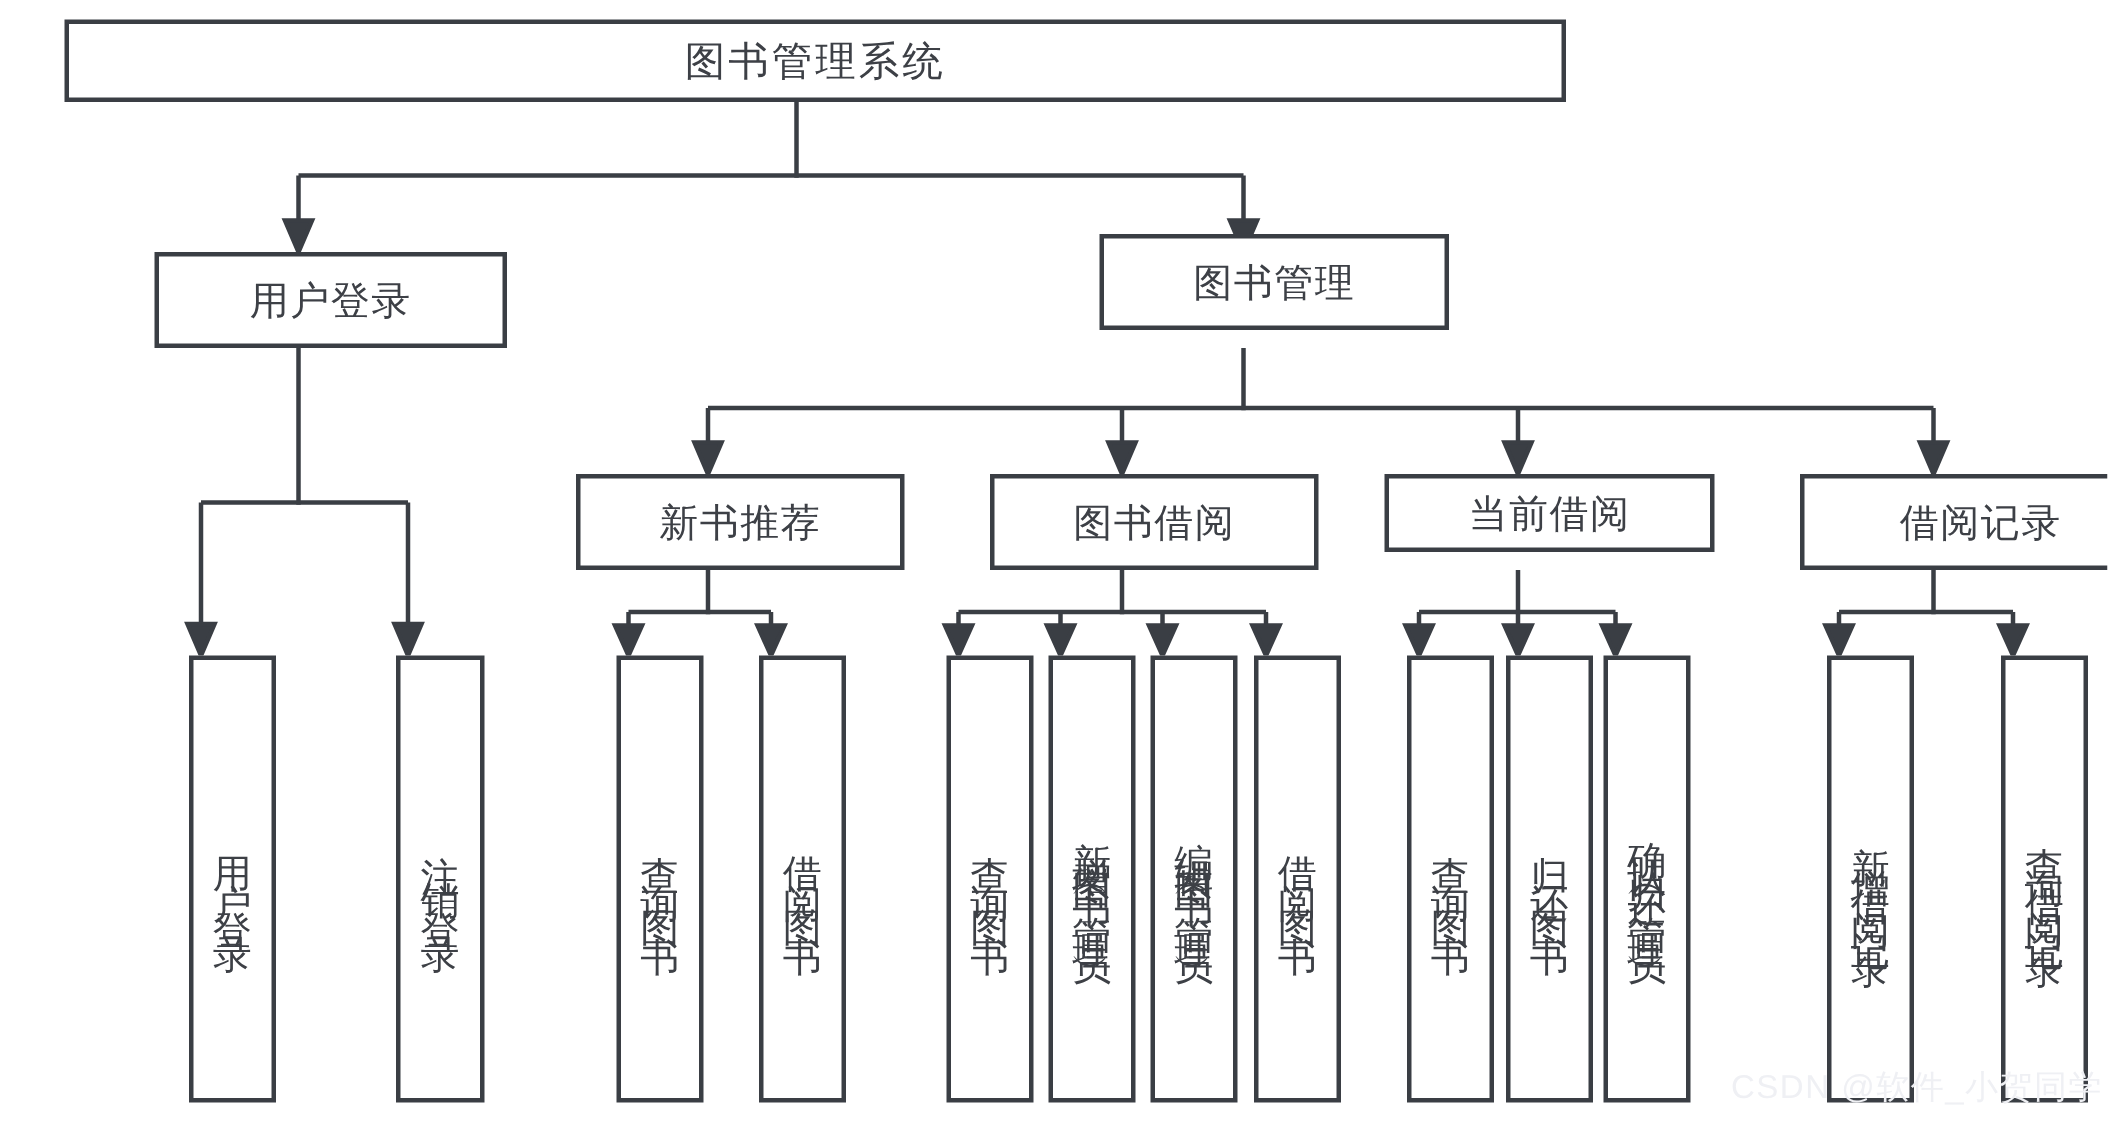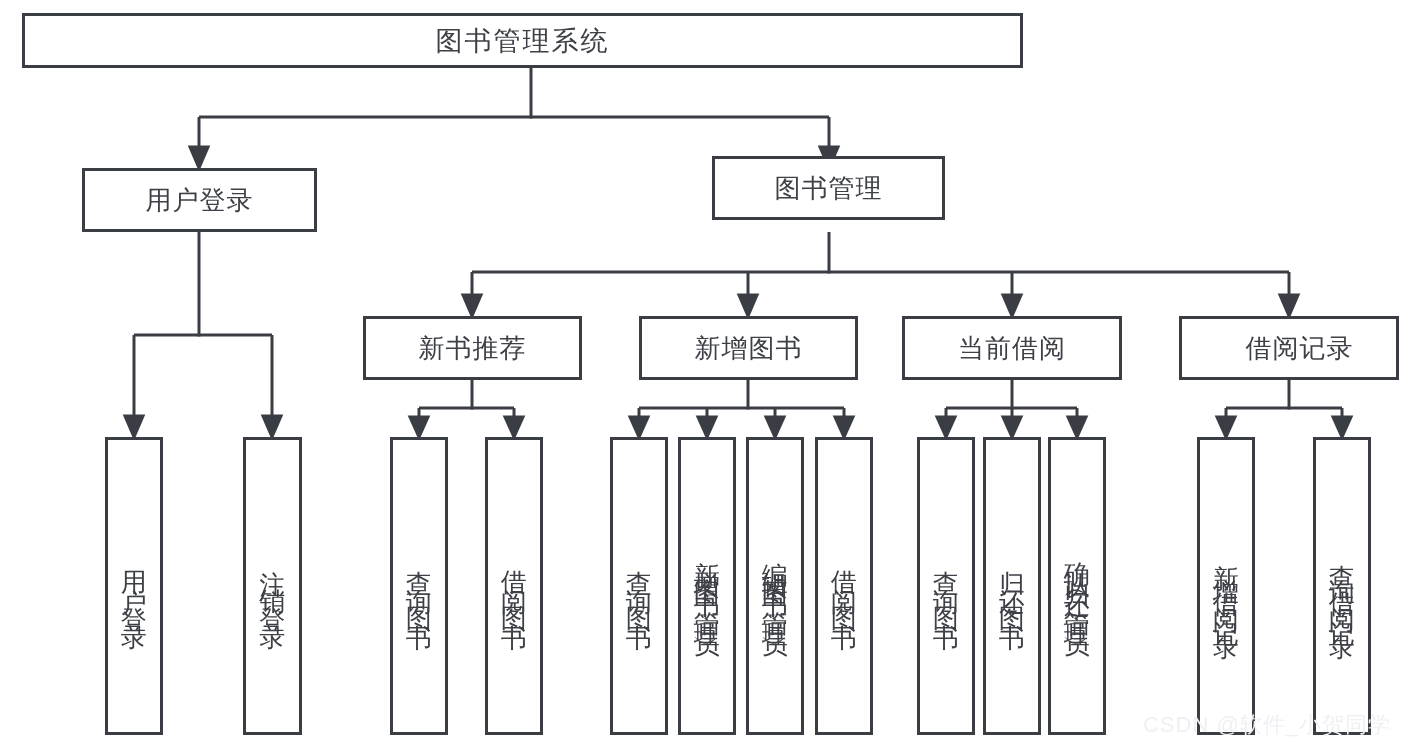--- a/index.html
+++ b/index.html
@@ -14,35 +14,36 @@
   }
   svg.connectors { position: absolute; left: 0; top: 0; }
   .node {
     position: absolute;
     background: #ffffff;
     border: 3px solid #3a3e44;
     display: flex;
     align-items: center;
     justify-content: center;
     color: #3d4046;
+    margin-left: 21px;
   }
   .h-label { font-size: 26px; letter-spacing: 1px; white-space: nowrap; }
   .title-label { font-size: 27px; letter-spacing: 2px; white-space: nowrap; }
   .v-label {
     writing-mode: vertical-rl;
     text-orientation: mixed;
     font-size: 26px;
     line-height: 1.1;
   }
   .sp4 { letter-spacing: 18px; }
   .sp6 { letter-spacing: 14px; }
   .sp8 { letter-spacing: 10px; }
   .watermark {
     position: absolute;
-    right: 14px;
+    right: 3px;
     bottom: 7px;
     font-size: 22px;
     letter-spacing: 1px;
     color: #eff0f4;
     white-space: nowrap;
     z-index: 5;
   }
 </style>
 </head>
 <body>
@@ -128,23 +129,23 @@
     <span class="h-label">用户登录</span>
   </div>
   <div class="node" style="left:712px; top:156px; width:233px; height:64px;">
     <span class="h-label">图书管理</span>
   </div>
 
   <div class="node" style="left:363px; top:316px; width:219px; height:64px;">
     <span class="h-label">新书推荐</span>
   </div>
   <div class="node" style="left:639px; top:316px; width:219px; height:64px;">
-    <span class="h-label">新增图书</span>
+    <span class="h-label">图书借阅</span>
   </div>
-  <div class="node" style="left:902px; top:316px; width:220px; height:64px;">
+  <div class="node" style="left:902px; top:316px; width:220px; height:52px;">
     <span class="h-label">当前借阅</span>
   </div>
   <div class="node" style="left:1179px; top:316px; width:220px; height:64px;padding-left:21px;">
     <span class="h-label">借阅记录</span>
   </div>
 
   <div class="node" style="left:105px; top:437px; width:58px; height:298px;">
     <span class="v-label sp4">用户登录</span>
   </div>
   <div class="node" style="left:243px; top:437px; width:59px; height:298px;">

